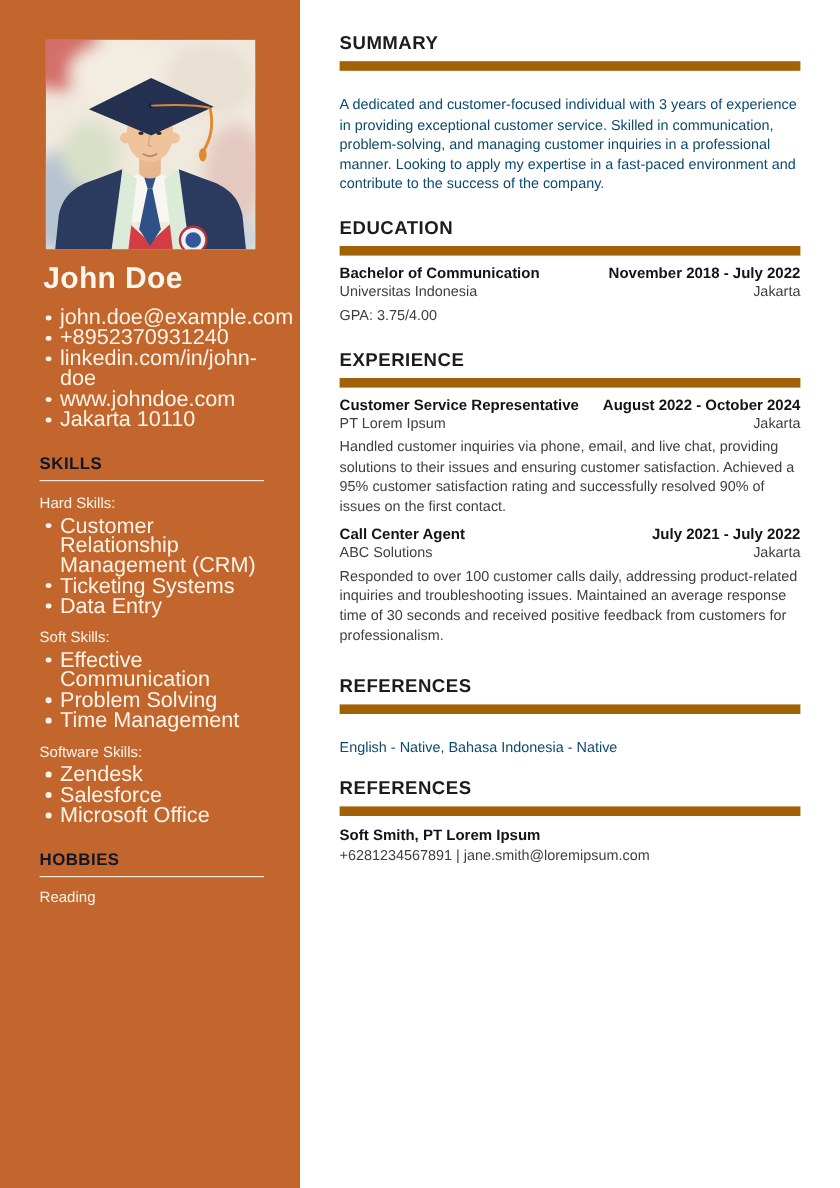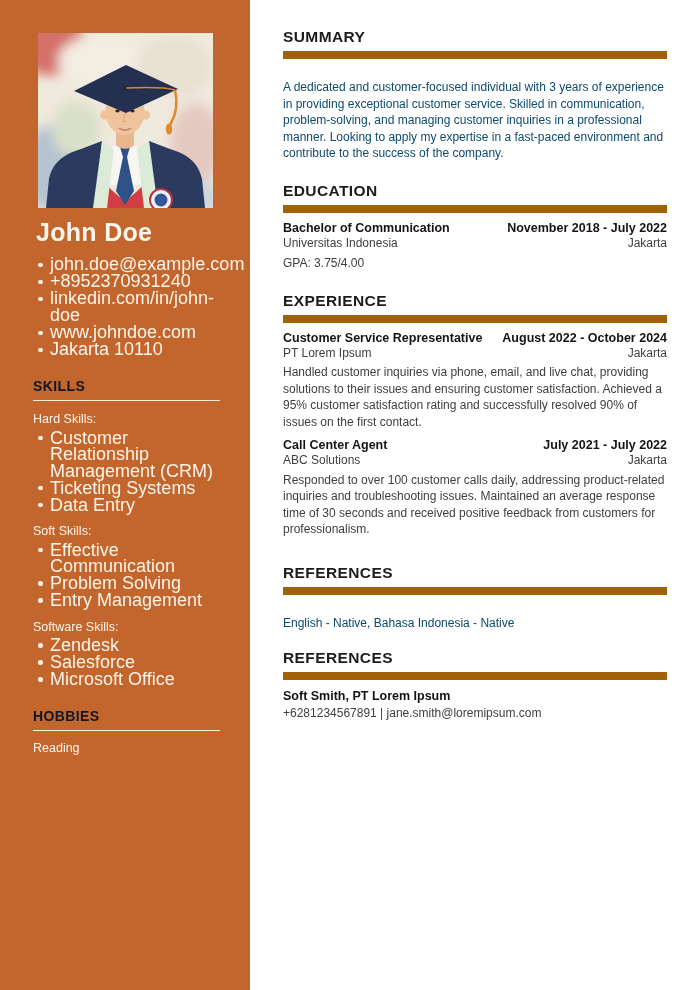--- a/index.html
+++ b/index.html
@@ -144,21 +144,21 @@
       <li>Ticketing Systems</li>
       <li>Data Entry</li>
     </ul>
   </div>
 
   <div>
     <div class="group-label">Soft Skills:</div>
     <ul class="plain skill-list">
       <li>Effective Communication</li>
       <li>Problem Solving</li>
-      <li>Entry Management</li>
+      <li>Time Management</li>
     </ul>
   </div>
 
   <div>
     <div class="group-label">Software Skills:</div>
     <ul class="plain skill-list">
       <li>Zendesk</li>
       <li>Salesforce</li>
       <li>Microsoft Office</li>
     </ul>

